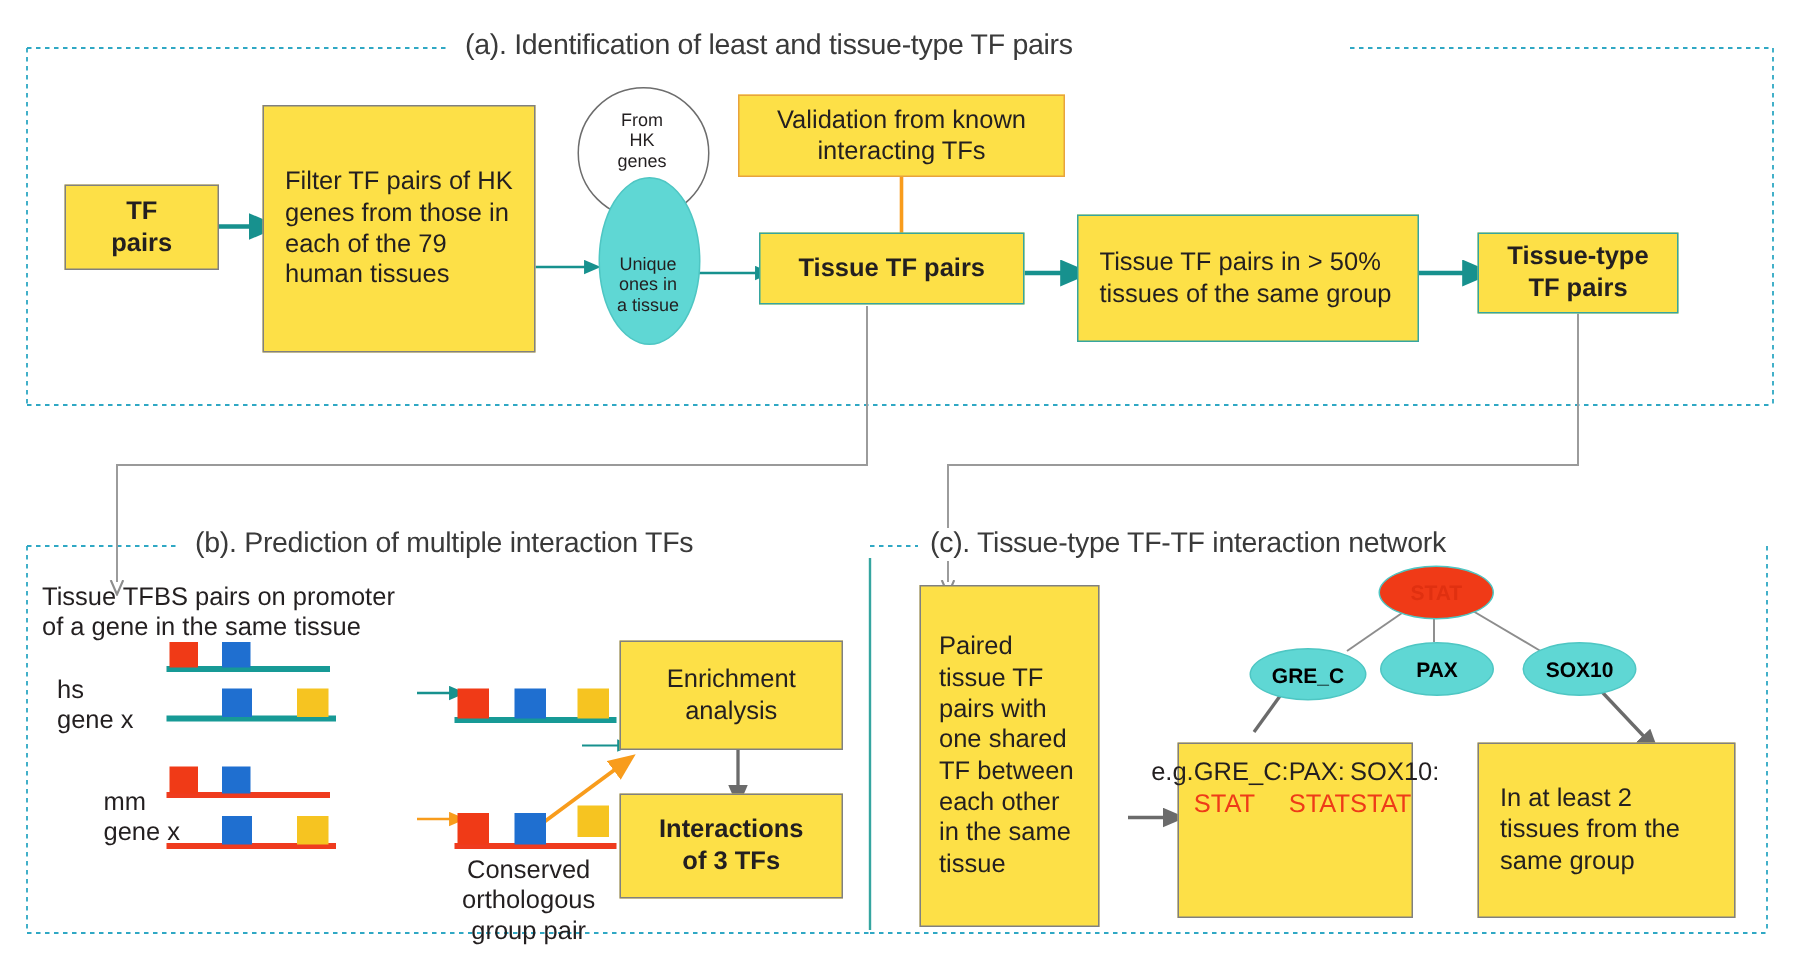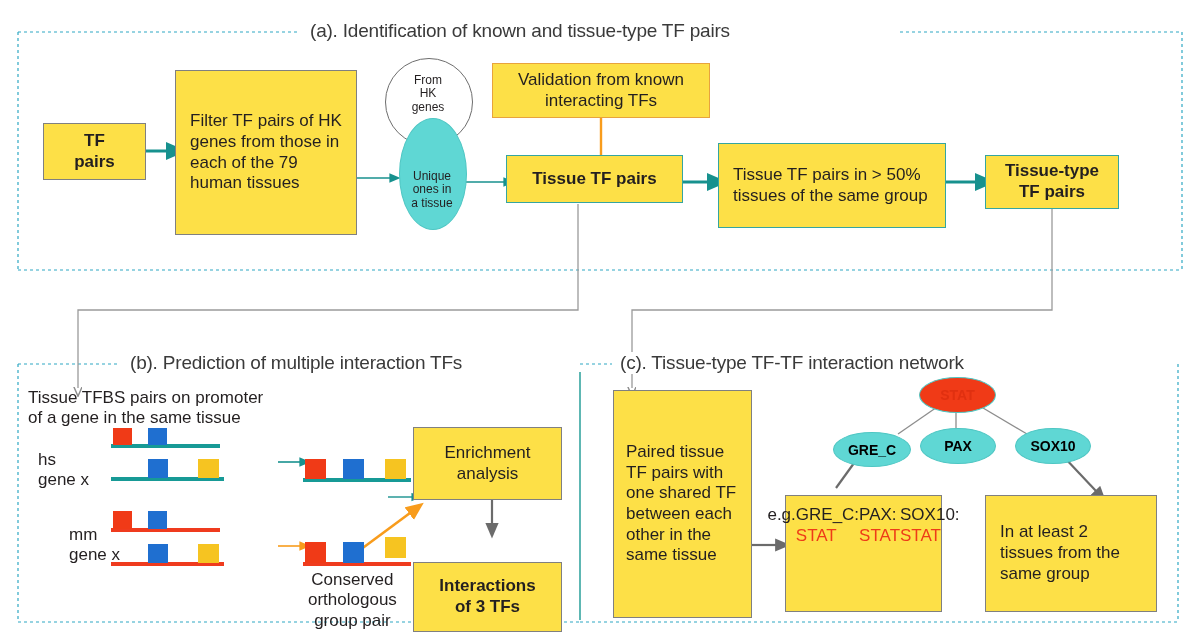--- a/index.html
+++ b/index.html
@@ -101,21 +101,21 @@
   <g stroke="#8d8d8d" stroke-width="1.3">
     <line x1="940" y1="405" x2="898" y2="434"></line>
     <line x1="956" y1="408" x2="956" y2="428"></line>
     <line x1="978" y1="405" x2="1027" y2="434"></line>
   </g>
   <line x1="836" y1="488" x2="862" y2="452" stroke="#6b6b6b" stroke-width="2.2" marker-end="url(#arw-gray)"></line>
   <line x1="1063" y1="456" x2="1096" y2="491" stroke="#6b6b6b" stroke-width="2.2" marker-end="url(#arw-gray)"></line>
   <line x1="752" y1="545" x2="776" y2="545" stroke="#6b6b6b" stroke-width="2.2" marker-end="url(#arw-gray)"></line>
 </svg>
 
-<div class="panel-title" style="left:304px;top:20px;">(a). Identification of known and tissue-type TF pairs</div>
+<div class="panel-title" style="left:304px;top:20px;">(a). Identification of least and tissue-type TF pairs</div>
 <div class="panel-title" style="left:124px;top:352px;">(b). Prediction of multiple interaction TFs</div>
 <div class="panel-title" style="left:614px;top:352px;">(c). Tissue-type TF-TF interaction network</div>
 
 <div class="box gray c" style="left:43px;top:123px;width:103px;height:57px;">
   <span class="txt b" style="white-space:pre-line;">TF
 pairs</span>
 </div>
 
 <div class="box gray" style="left:175px;top:70px;width:182px;height:165px;padding:10px 14px;">
   <span class="txt">Filter TF pairs of HK genes from those in each of the 79 human tissues</span>
@@ -184,26 +184,26 @@
 
 <div class="lbl" style="left:308px;top:570px;white-space:pre-line;text-align:center;">Conserved
 orthologous
 group pair</div>
 
 <div class="box gray c" style="left:413px;top:427px;width:149px;height:73px;">
   <span class="txt" style="white-space:pre-line;">Enrichment
 analysis</span>
 </div>
 
-<div class="box gray c" style="left:413px;top:529px;width:149px;height:70px;margin-top:33px;">
+<div class="box gray c" style="left:413px;top:529px;width:149px;height:70px;">
   <span class="txt b" style="white-space:pre-line;">Interactions
 of 3 TFs</span>
 </div>
 
-<div class="box gray" style="left:613px;top:390px;width:139px;height:228px;padding:8px 12px;">
+<div class="box gray" style="left:613px;top:390px;width:120px;height:228px;padding:8px 12px;">
   <span class="txt">Paired tissue TF pairs with one shared TF between each other in the same tissue</span>
 </div>
 
 <div class="ellipse red" style="left:919px;top:377px;width:75px;height:34px;">
   <span>STAT</span>
 </div>
 <div class="ellipse" style="left:833px;top:432px;width:76px;height:33px;">
   <span>GRE_C</span>
 </div>
 <div class="ellipse" style="left:920px;top:428px;width:74px;height:34px;">

